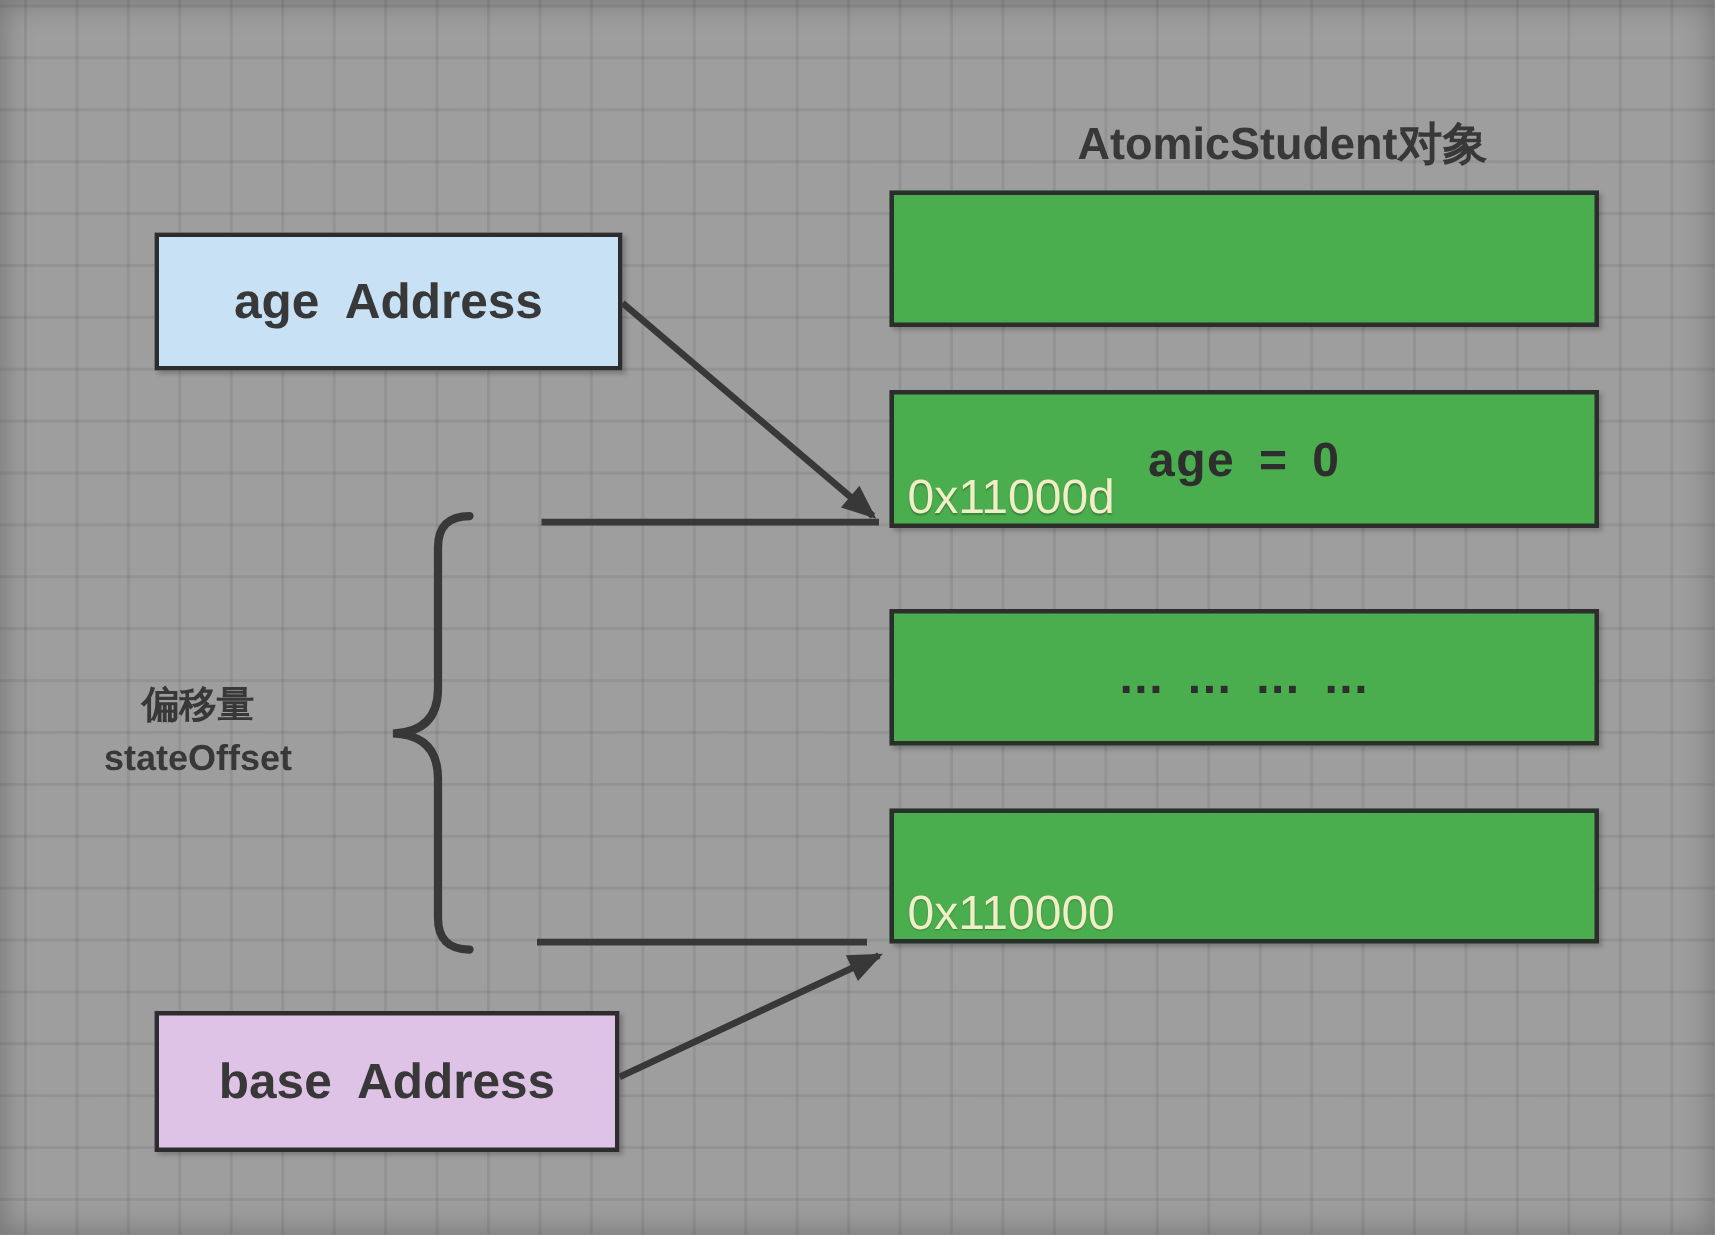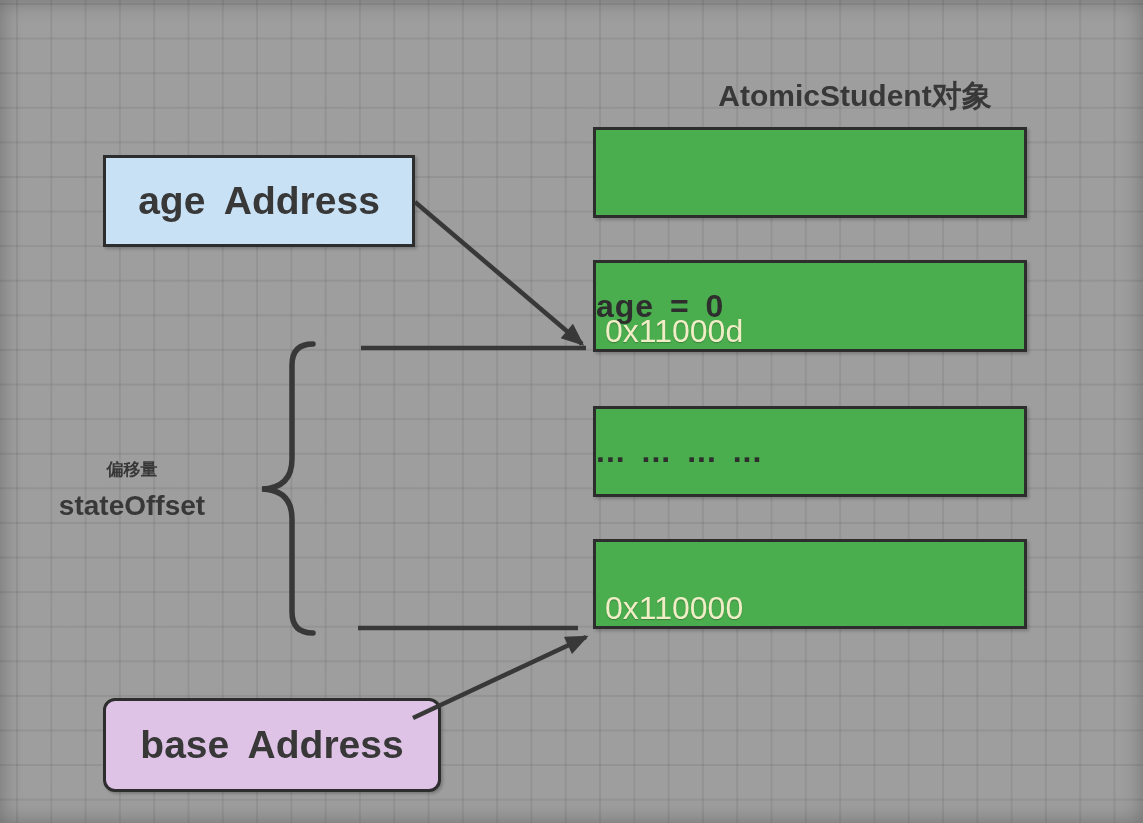--- a/index.html
+++ b/index.html
@@ -37,28 +37,28 @@
     font-size: 30px;
     font-weight: bold;
     color: var(--ink, #383838);
     white-space: nowrap;
     z-index: 4;
   }
 
   .mem-cell {
     position: absolute;
     left: 593px;
-    width: 434px;
+    width: 473px;
     box-sizing: border-box;
     background: var(--cell-green, #4aad4e);
     border: 3px solid #2d2d2d;
     box-shadow: 2px 2px 3px rgba(0,0,0,0.22);
     display: flex;
     align-items: center;
-    justify-content: flex-start;
+    justify-content: center;
     z-index: 2;
   }
   .cell-1 { top: 127px; height: 91px; }
   .cell-2 { top: 260px; height: 92px; }
   .cell-3 { top: 406px; height: 91px; }
   .cell-4 { top: 539px; height: 90px; }
 
   .cell-value {
     font-size: 32px;
     font-weight: bold;
@@ -80,43 +80,43 @@
   }
 
   .pointer-box {
     position: absolute;
     box-sizing: border-box;
     border: 3px solid #2d2d2d;
     box-shadow: 2px 2px 3px rgba(0,0,0,0.22);
     display: flex;
     align-items: center;
     justify-content: center;
-    font-size: 39px;
+    font-size: 33px;
     font-weight: bold;
     color: var(--ink, #383838);
     word-spacing: 9px;
     white-space: nowrap;
     z-index: 2;
   }
   .age-box  { left: 103px; top: 155px; width: 312px; height: 92px; background: var(--age-blue,  #c8e1f5); }
-  .base-box { left: 103px; top: 698px; width: 338px; height: 94px; background: var(--base-pink, #dfc3e7); border-radius: 12px; }
+  .base-box { left: 103px; top: 674px; width: 310px; height: 94px; background: var(--base-pink, #dfc3e7); }
 
   .offset-annotation {
     position: absolute;
     left: 28px;
     top: 452px;
     width: 208px;
     text-align: center;
     font-weight: bold;
     color: var(--ink, #383838);
     line-height: 36px;
     z-index: 2;
   }
-  .offset-line1 { font-size: 17px; }
-  .offset-line2 { font-size: 28px; }
+  .offset-line1 { font-size: 25px; }
+  .offset-line2 { font-size: 24px; }
 
   svg.overlay {
     position: absolute;
     left: 0; top: 0;
     width: 1143px;
     height: 823px;
     z-index: 3;
     pointer-events: none;
   }
   svg.overlay .stroke { stroke: var(--ink, #383838); fill: none; }

